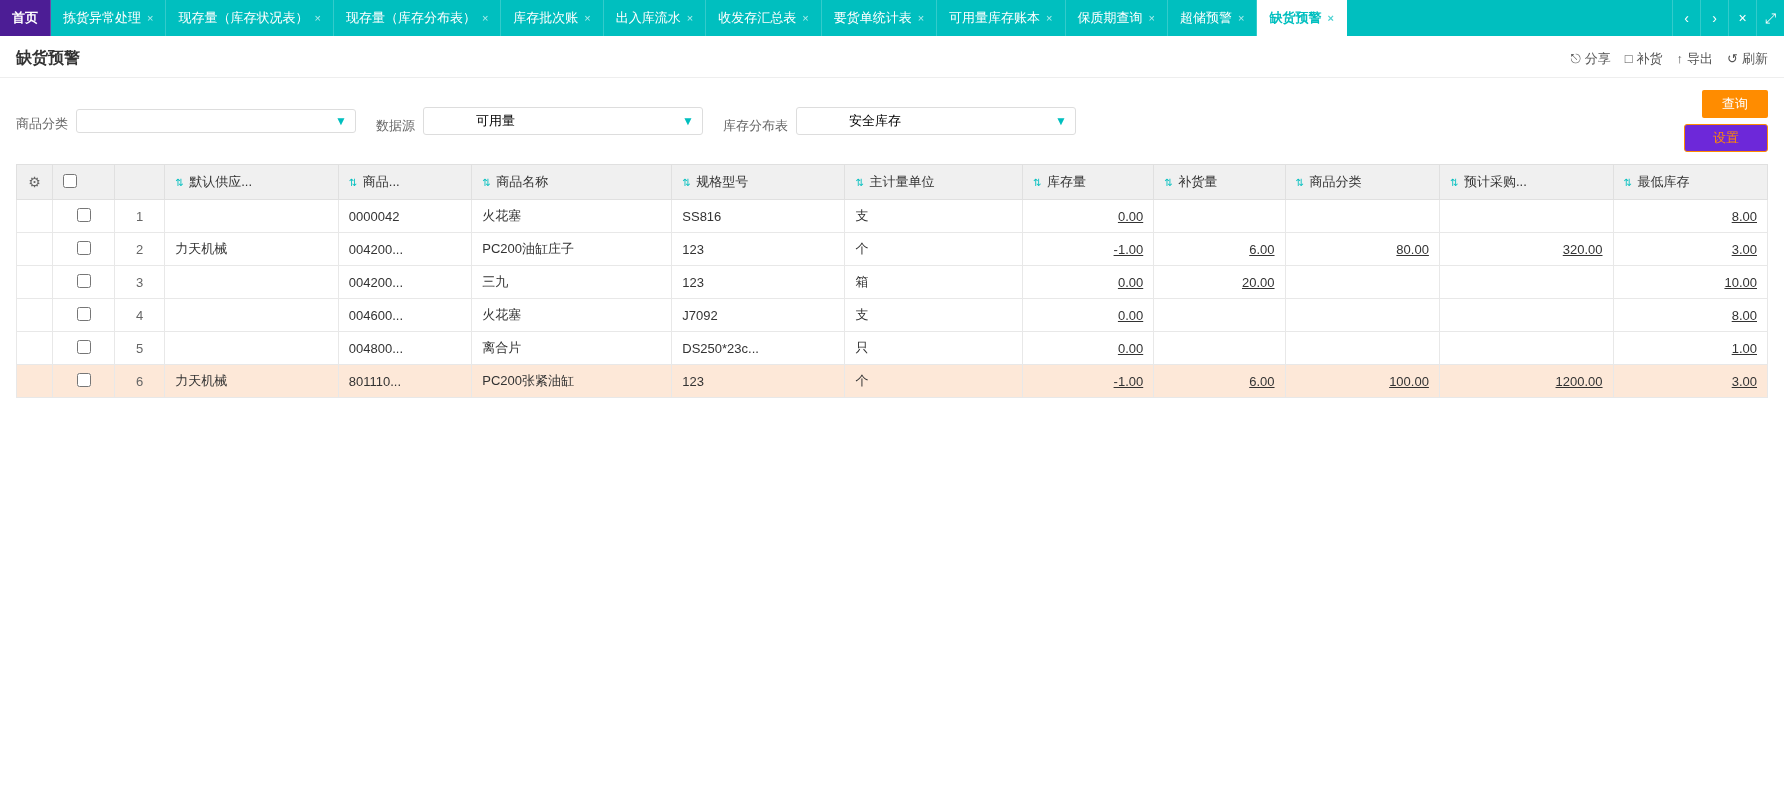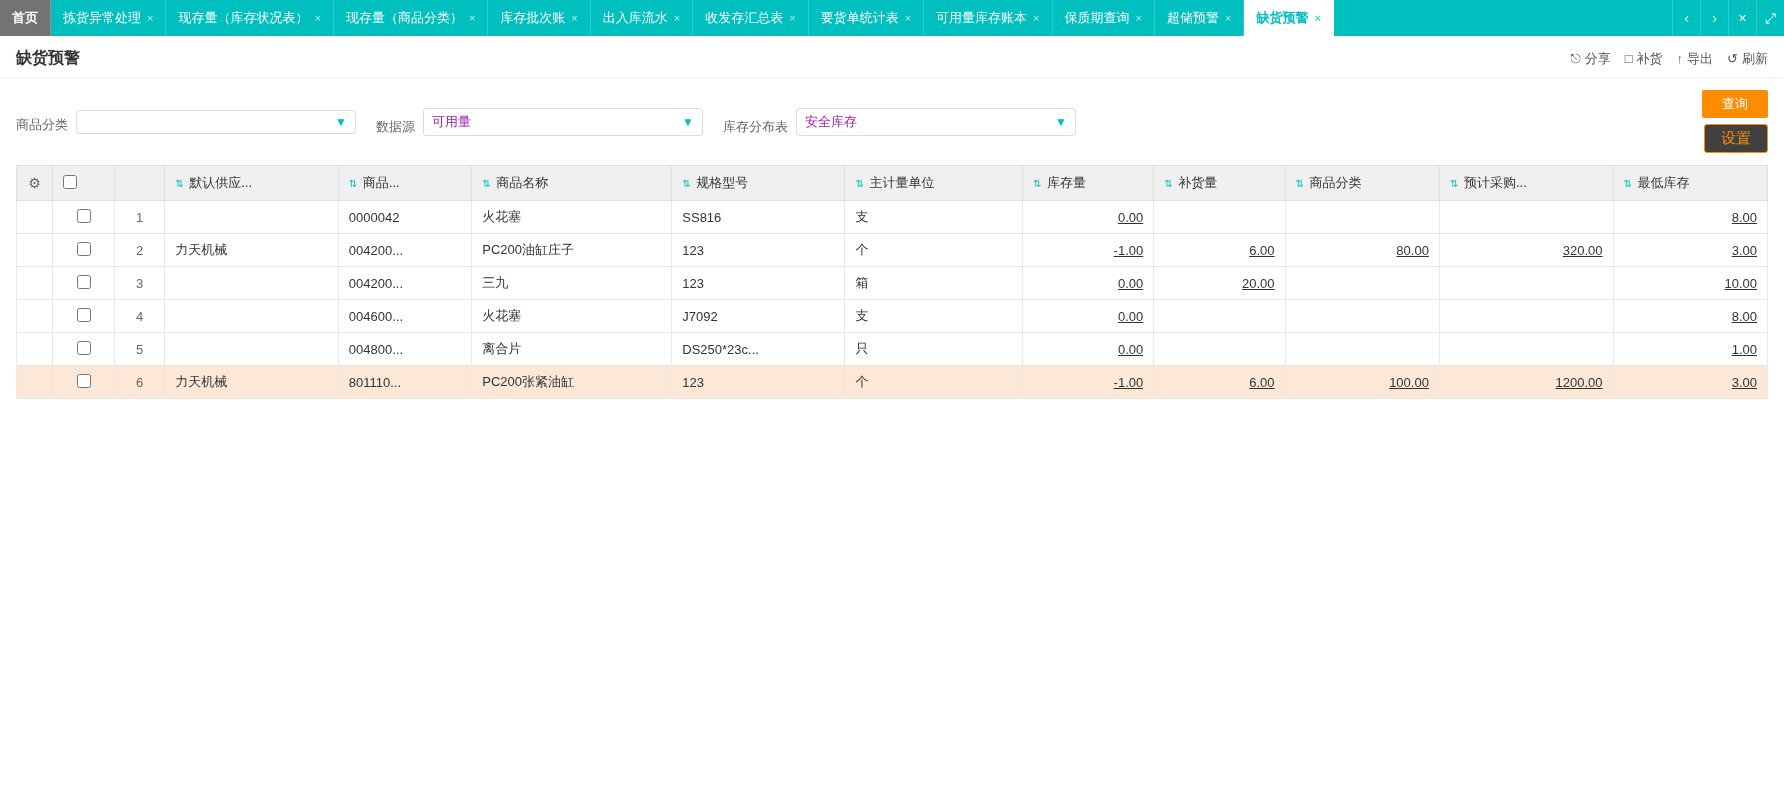--- a/index.html
+++ b/index.html
@@ -20,21 +20,21 @@
       height: 36px;
       padding: 0 12px;
       white-space: nowrap;
       cursor: pointer;
       color: #fff;
       font-size: 13px;
       border-right: 1px solid rgba(255,255,255,0.2);
       position: relative;
     }
     .tab-item.home {
-      background: #737373;
+      background: #4c1d95;
       font-weight: bold;
     }
     .tab-item.active {
       background: #fff;
       color: #00bfbf;
       font-weight: bold;
     }
     .tab-item .close-x {
       margin-left: 6px;
       font-size: 11px;
@@ -119,48 +119,48 @@
       border-radius: 3px;
       padding: 4px 8px;
       width: 280px;
       cursor: pointer;
       background: #fff;
       justify-content: space-between;
     }
     .filter-select .arrow { color: #00bfbf; font-size: 12px; }
     .filter-select-value { color: #999; font-size: 13px; }
 
-    .filter-select.has-value .filter-select-value { color: #a21caf; }
+    .filter-select.has-value .filter-select-value { color: #000000; margin-left: 44px; }
 
     .filter-right {
       margin-left: auto;
       display: flex;
       flex-direction: column;
       gap: 6px;
       align-items: flex-end;
     }
 
     .btn-query {
       background: #ff8c00;
       color: #fff;
       border: none;
       border-radius: 2px;
       padding: 5px 20px;
       cursor: pointer;
       font-size: 13px;
       font-family: inherit;
     }
     .btn-settings {
-      background: #404040;
+      background: #6d28d9;
       color: #ff8c00;
       border: 1px solid #ff8c00;
       border-radius: 3px;
-      padding: 4px 16px;
-      cursor: pointer;
-      font-size: 15px;
+      padding: 4px 28px;
+      cursor: pointer;
+      font-size: 13px;
       font-family: inherit;
     }
 
     
     .table-wrap {
       padding: 0 16px;
       overflow-x: auto;
     }
     table {
       width: 100%;
@@ -233,21 +233,21 @@
   </div>
   <div class="tab-item">
     <span>拣货异常处理</span>
     <span class="close-x">×</span>
   </div>
   <div class="tab-item">
     <span>现存量（库存状况表）</span>
     <span class="close-x">×</span>
   </div>
   <div class="tab-item">
-    <span>现存量（商品分类）</span>
+    <span>现存量（库存分布表）</span>
     <span class="close-x">×</span>
   </div>
   <div class="tab-item">
     <span>库存批次账</span>
     <span class="close-x">×</span>
   </div>
   <div class="tab-item">
     <span>出入库流水</span>
     <span class="close-x">×</span>
   </div>

